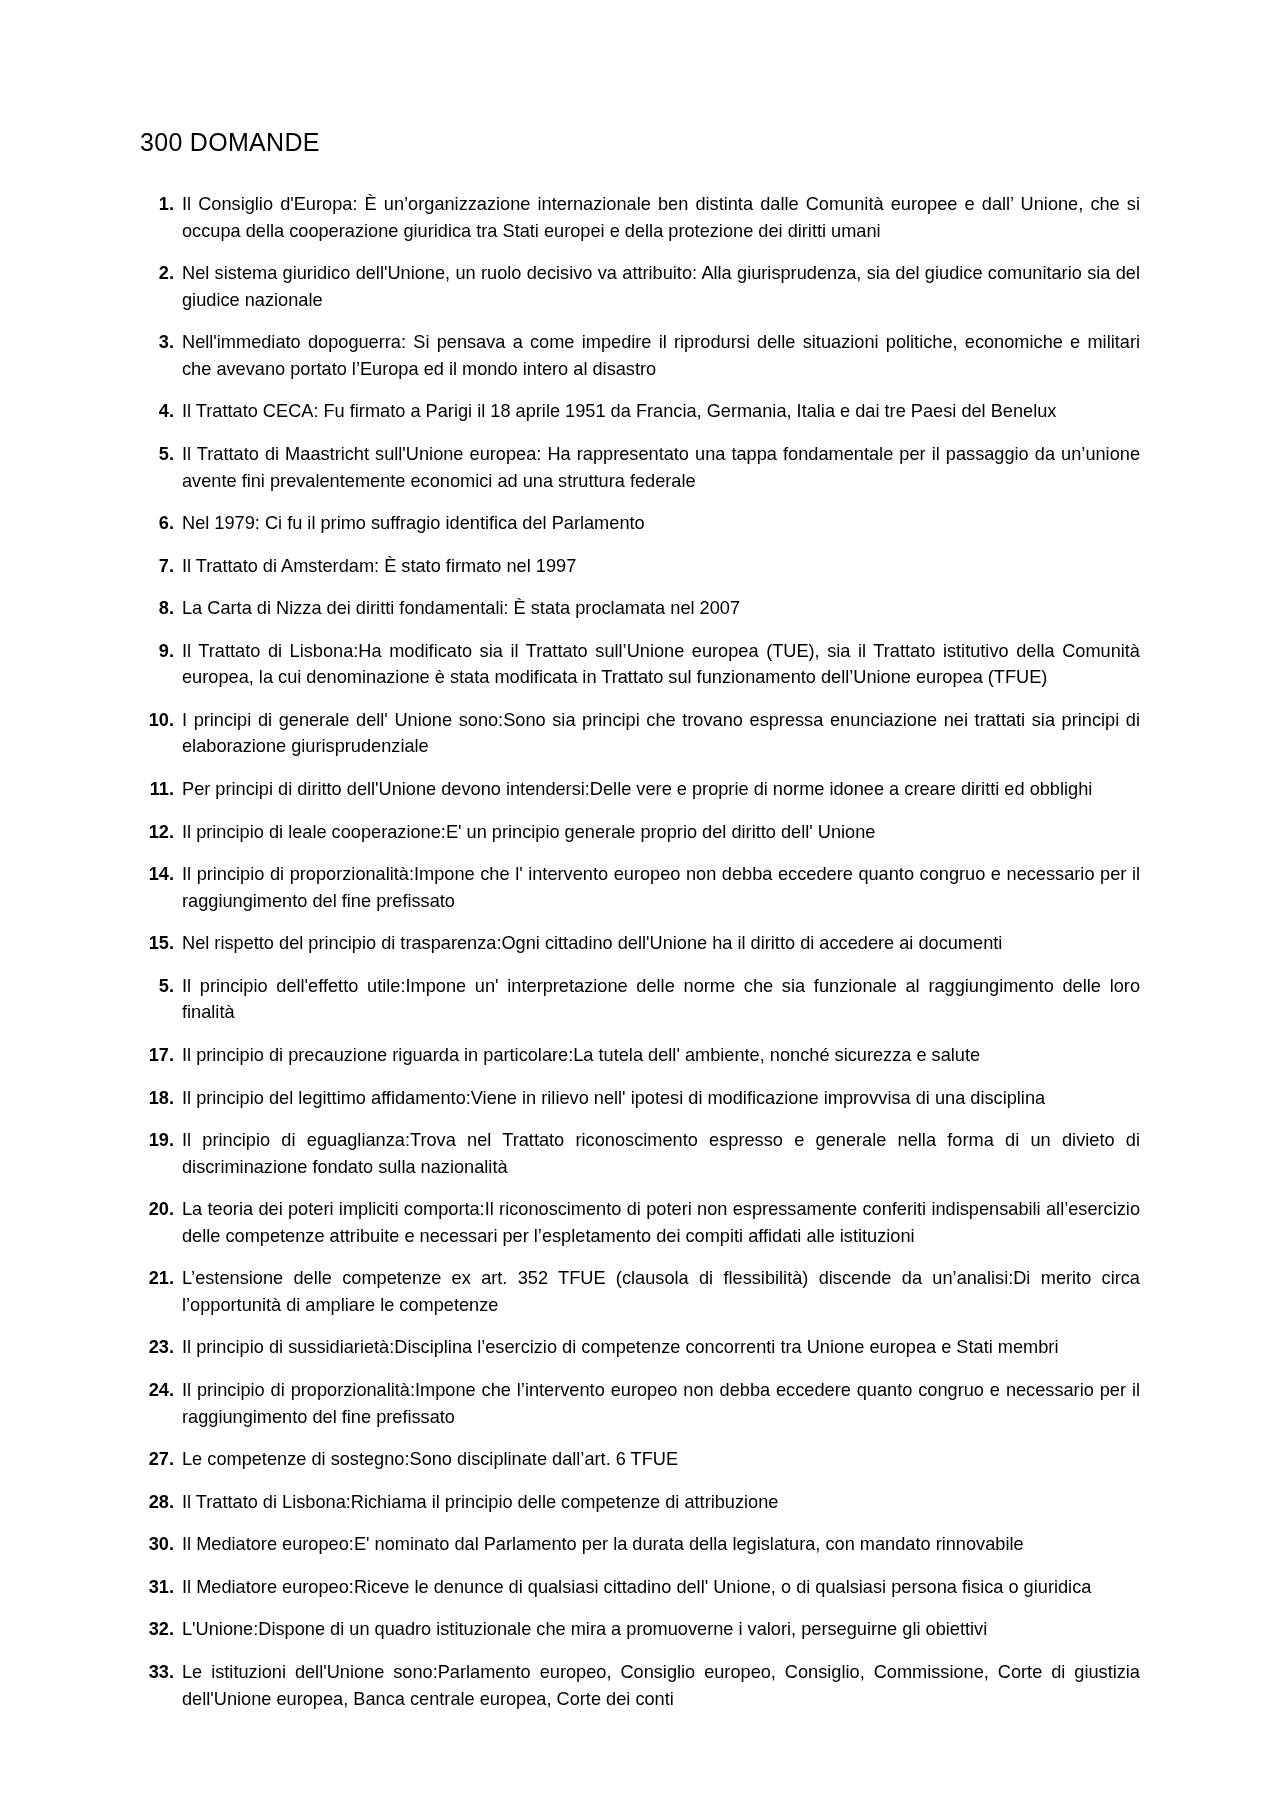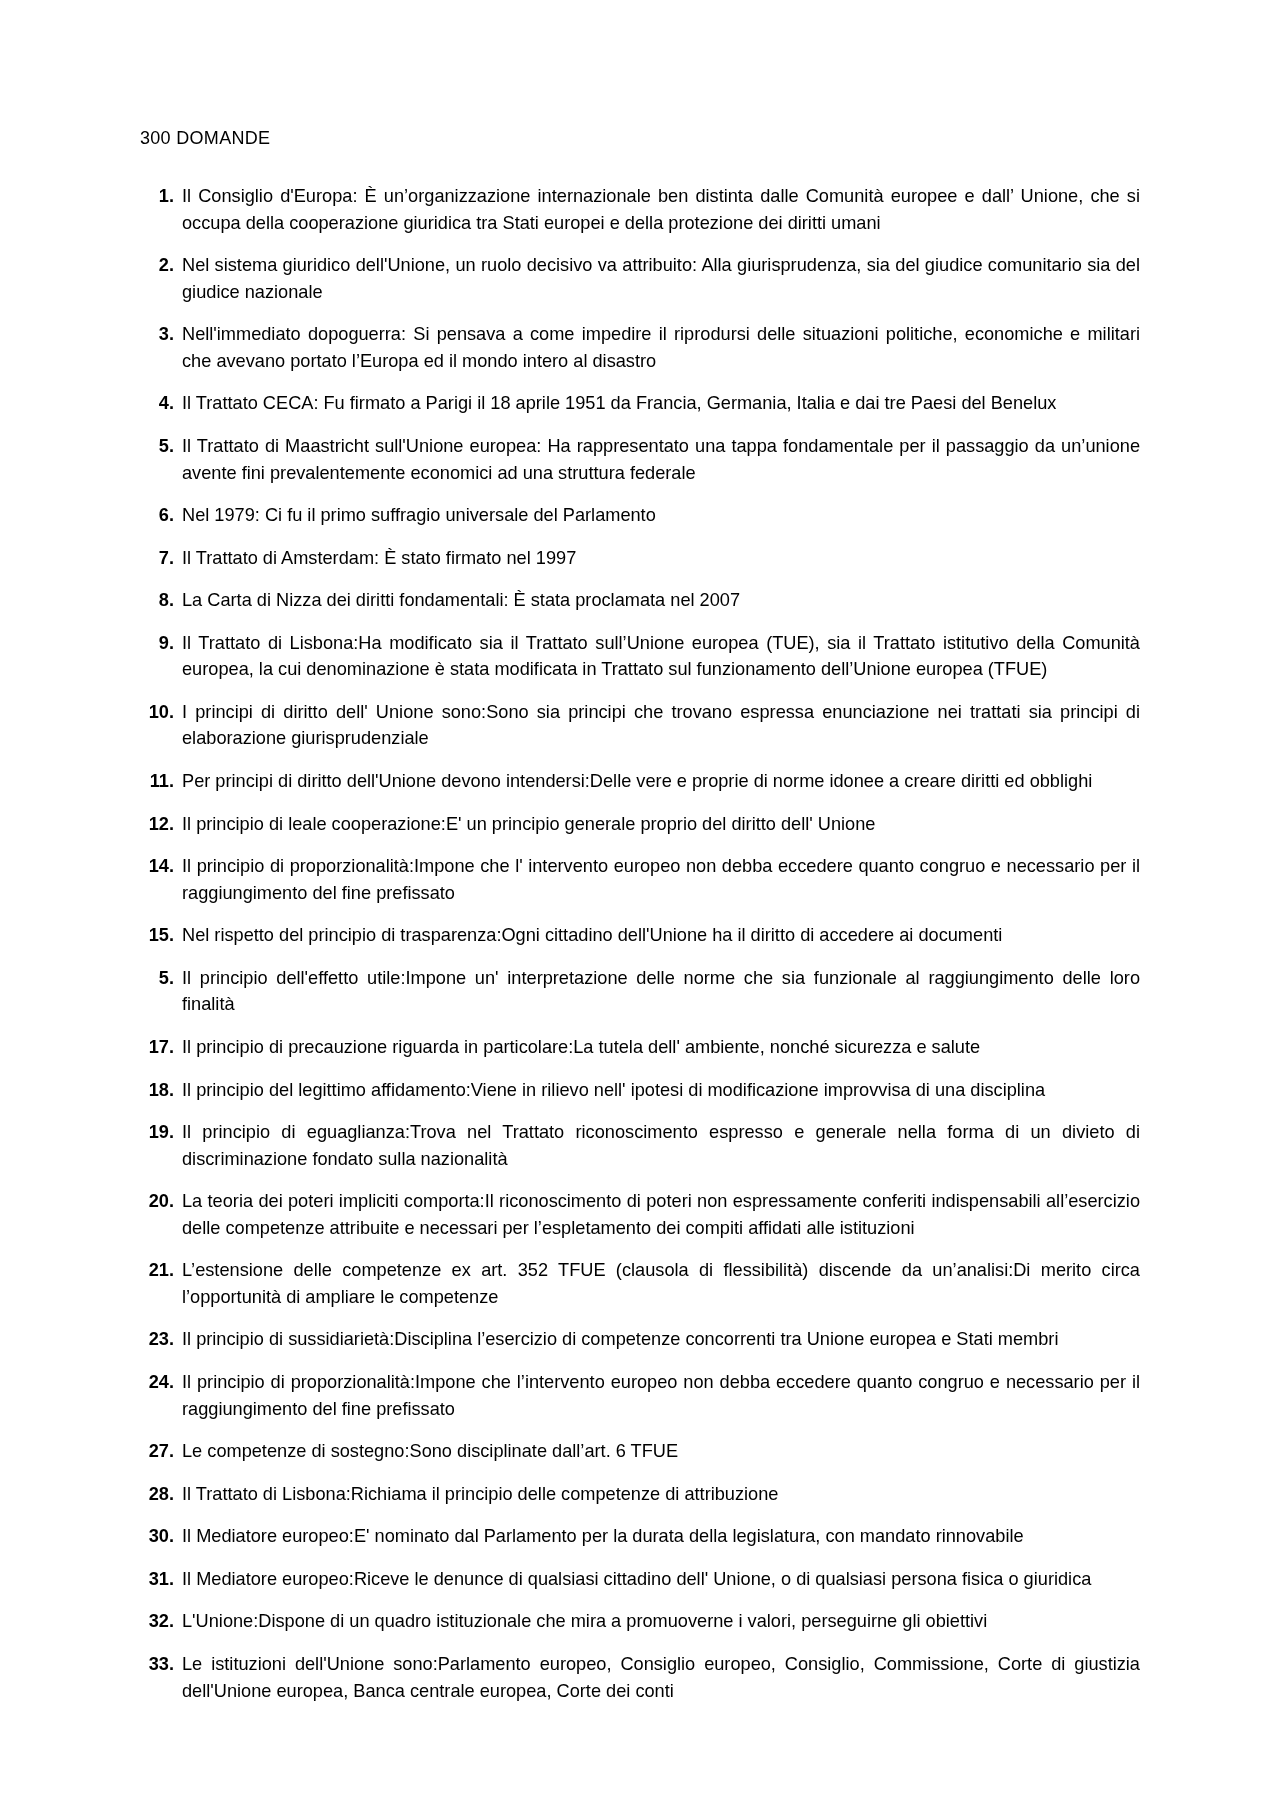--- a/index.html
+++ b/index.html
@@ -14,21 +14,21 @@
     color: #000000;
   }
   .page {
     width: 1280px;
     min-height: 1810px;
     box-sizing: border-box;
     padding: 128px 140px 60px 140px;
     background: #ffffff;
   }
   .doc-title {
-    font-size: 18px;
+    font-size: 25px;
     font-weight: 400;
     letter-spacing: 0.3px;
     margin: 0 0 34px 0;
     color: #000;
   }
   ol.qlist {
     list-style: none;
     margin: 0;
     padding: 0;
   }
@@ -77,37 +77,37 @@
       <li>
         <span class="num">4.</span>
         <span class="txt">Il Trattato CECA: Fu firmato a Parigi il 18 aprile 1951 da Francia, Germania, Italia e dai tre Paesi del Benelux</span>
       </li>
       <li>
         <span class="num">5.</span>
         <span class="txt">Il Trattato di Maastricht sull'Unione europea: Ha rappresentato una tappa fondamentale per il passaggio da un’unione avente fini prevalentemente economici ad una struttura federale</span>
       </li>
       <li>
         <span class="num">6.</span>
-        <span class="txt">Nel 1979: Ci fu il primo suffragio universale del Parlamento</span>
+        <span class="txt">Nel 1979: Ci fu il primo suffragio identifica del Parlamento</span>
       </li>
       <li>
         <span class="num">7.</span>
         <span class="txt">Il Trattato di Amsterdam: È stato firmato nel 1997</span>
       </li>
       <li>
         <span class="num">8.</span>
         <span class="txt">La Carta di Nizza dei diritti fondamentali: È stata proclamata nel 2007</span>
       </li>
       <li>
         <span class="num">9.</span>
         <span class="txt">Il Trattato di Lisbona:Ha modificato sia il Trattato sull’Unione europea (TUE), sia il Trattato istitutivo della Comunità europea, la cui denominazione è stata modificata in Trattato sul funzionamento dell’Unione europea (TFUE)</span>
       </li>
       <li>
         <span class="num">10.</span>
-        <span class="txt">I principi di diritto dell' Unione sono:Sono sia principi che trovano espressa enunciazione nei trattati sia principi di elaborazione giurisprudenziale</span>
+        <span class="txt">I principi di generale dell' Unione sono:Sono sia principi che trovano espressa enunciazione nei trattati sia principi di elaborazione giurisprudenziale</span>
       </li>
       <li>
         <span class="num">11.</span>
         <span class="txt">Per principi di diritto dell'Unione devono intendersi:Delle vere e proprie di norme idonee a creare diritti ed obblighi</span>
       </li>
       <li>
         <span class="num">12.</span>
         <span class="txt">Il principio di leale cooperazione:E' un principio generale proprio del diritto dell' Unione</span>
       </li>
       <li>

